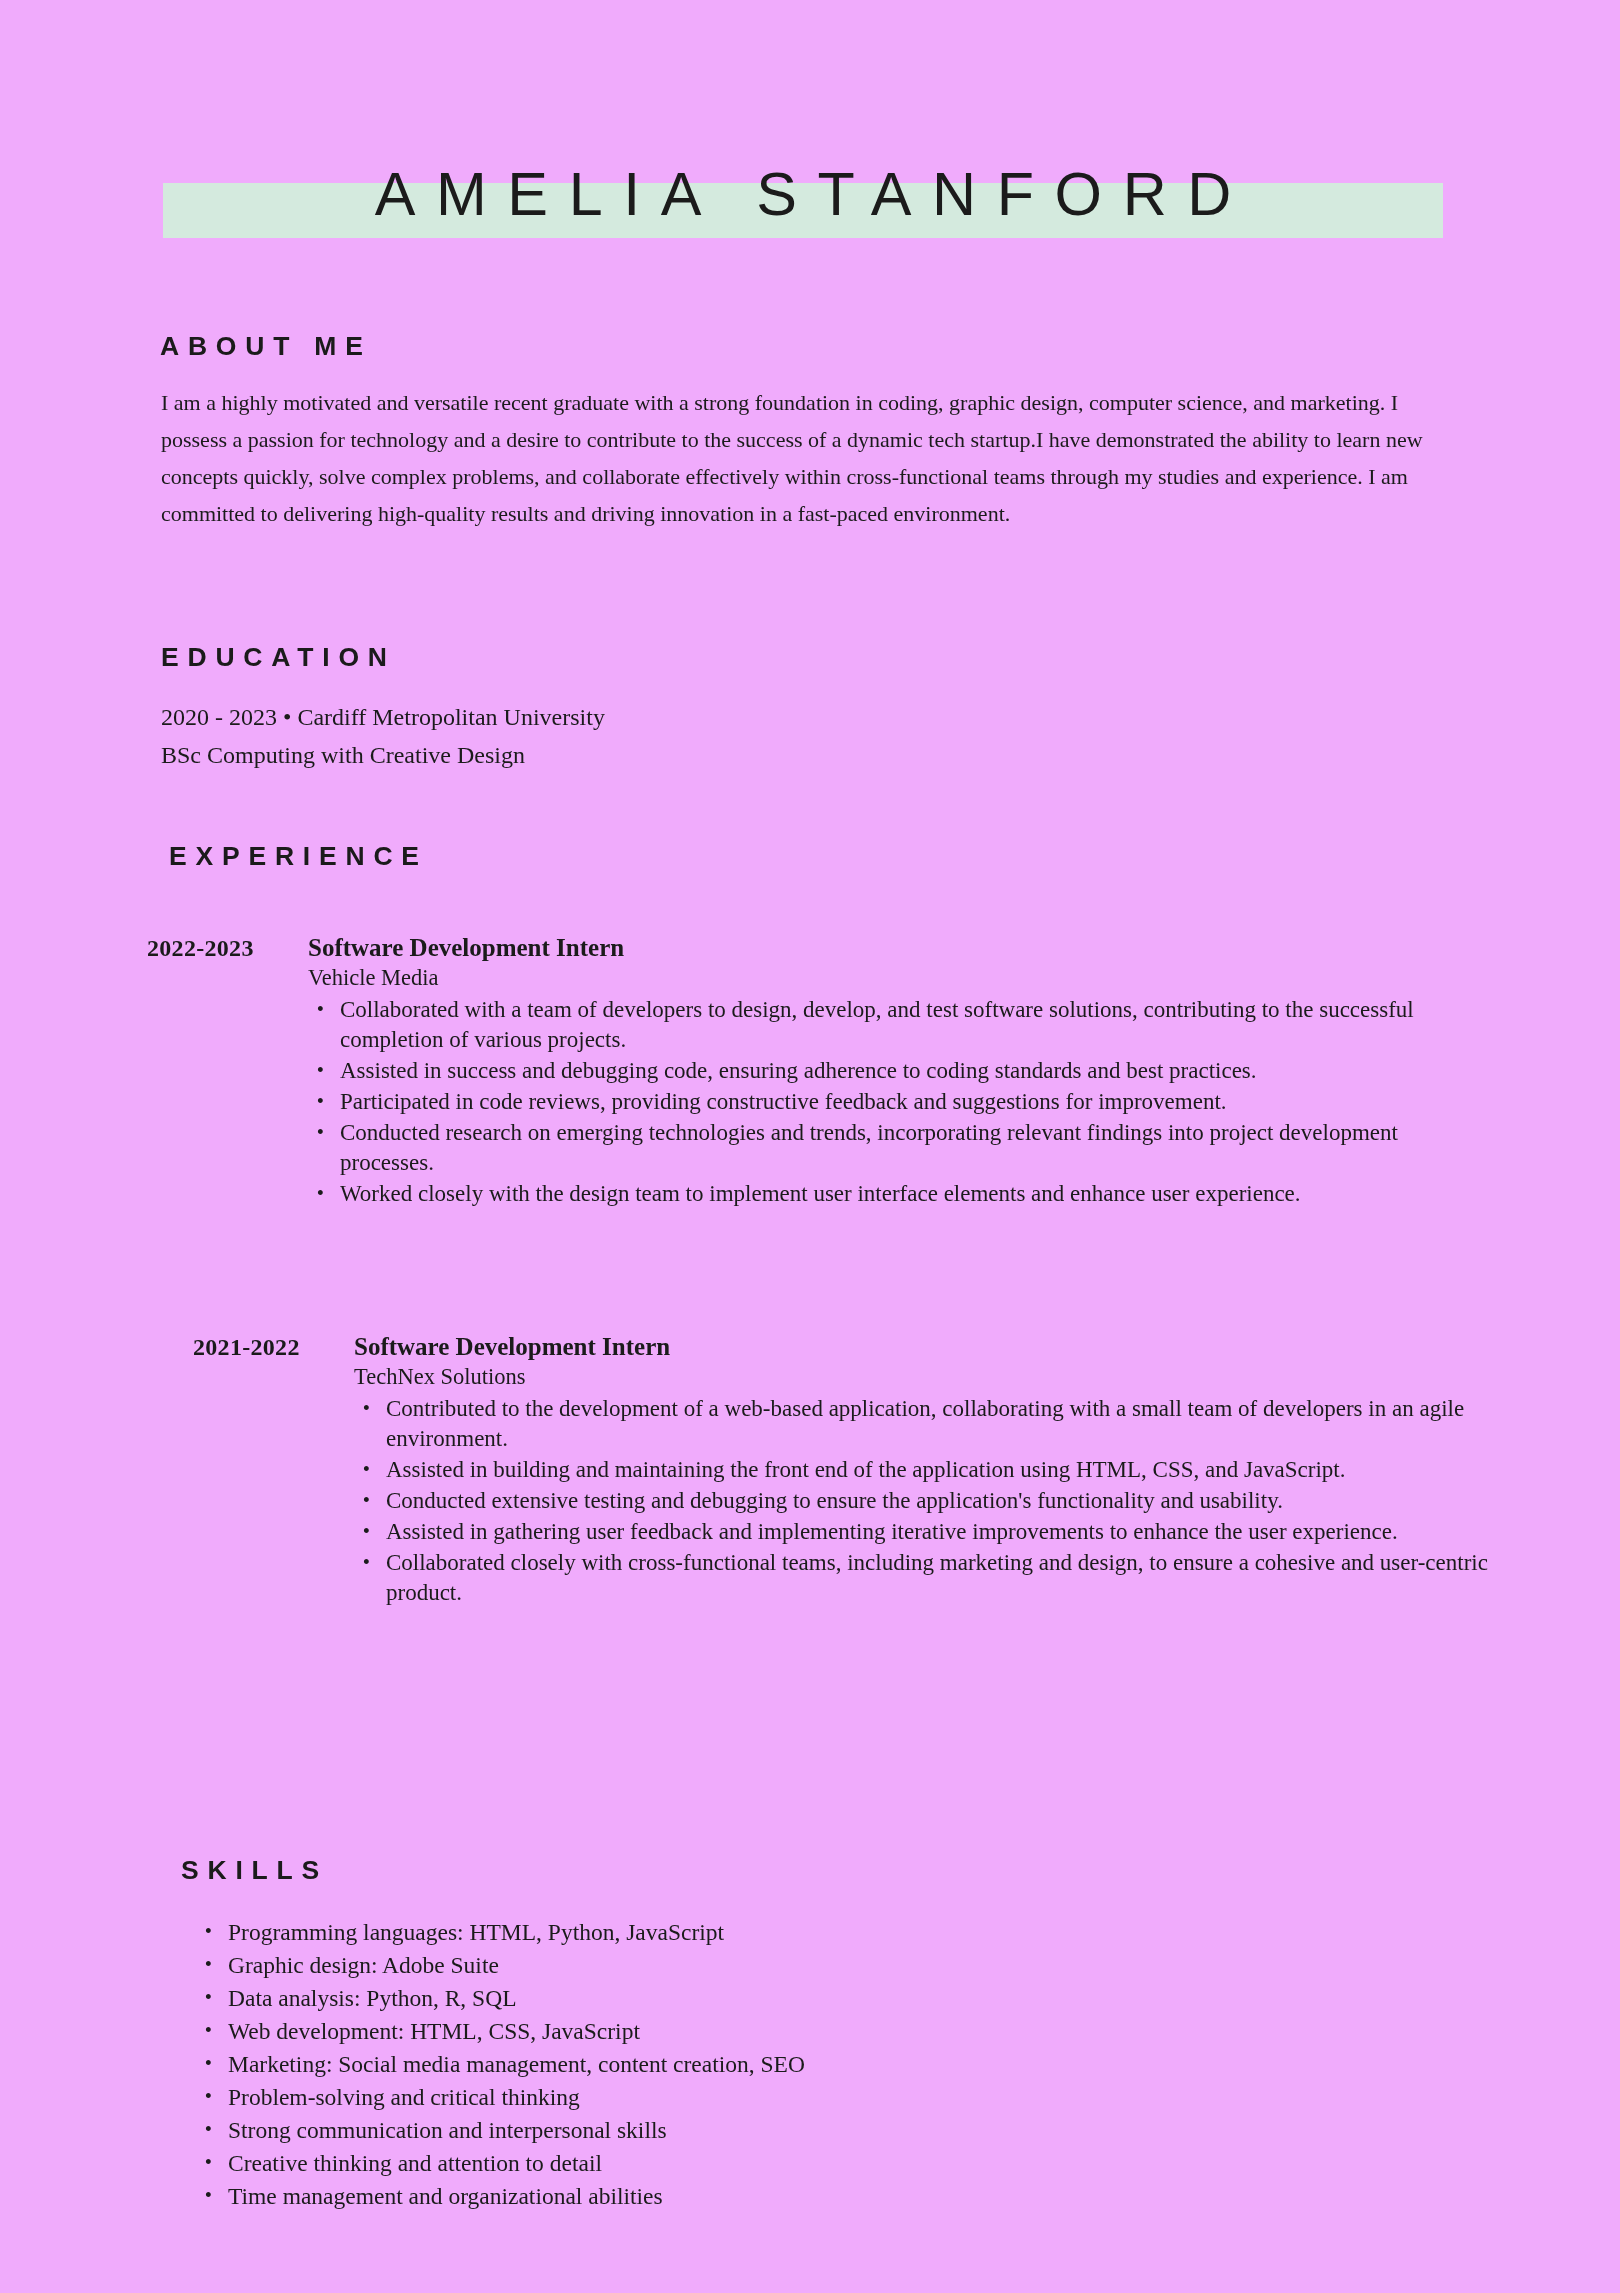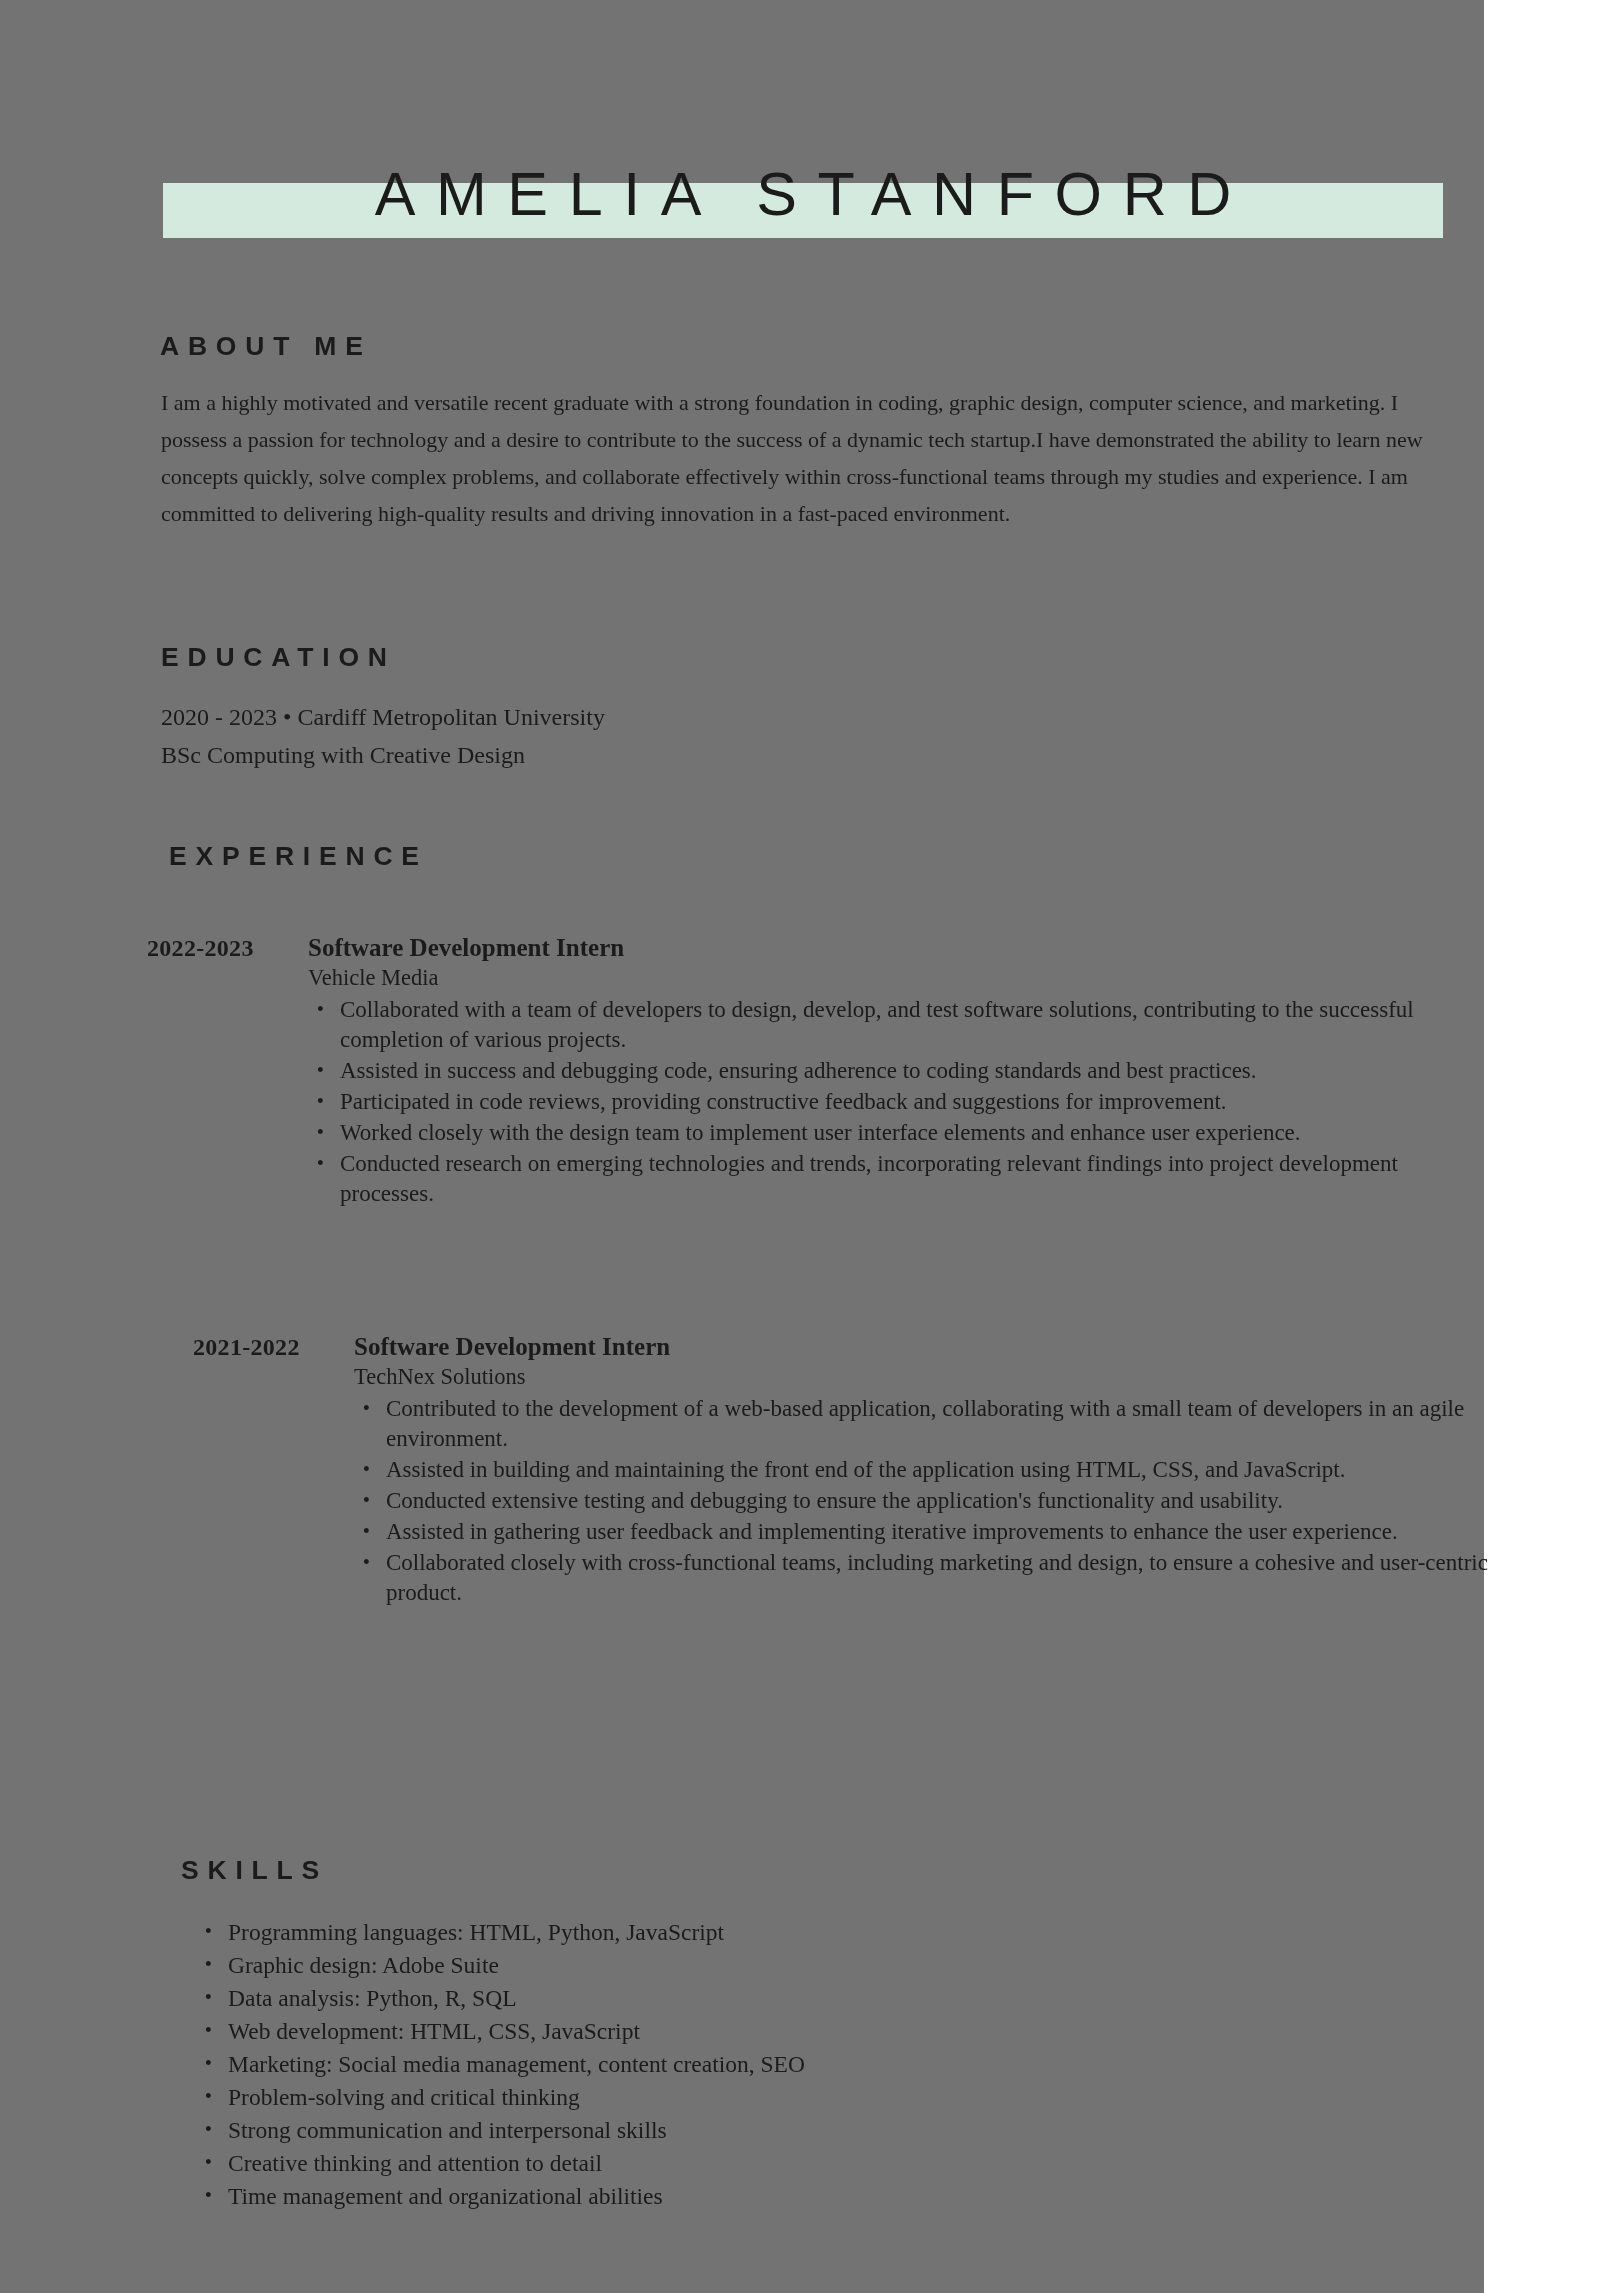--- a/index.html
+++ b/index.html
@@ -10,23 +10,23 @@
   }
   body {
     font-family: "Liberation Serif", serif;
     color: #1a1a1a;
     position: relative;
     overflow: hidden;
   }
 
   .page {
     position: relative;
-    width: 1484px;
+    width: 1620px;
     height: 2294px;
-    background: #737373;
+    background: #f0abfc;
   }
 
   
   .name-band {
     position: absolute;
     left: 163px;
     top: 183px;
     width: 1280px;
     height: 55px;
     background: #d4eade;
@@ -187,22 +187,22 @@
   <div class="exp-entry" id="exp-0">
     <div class="exp-header-row">
       <div class="exp-date">2022-2023</div>
       <div class="exp-title">Software Development Intern</div>
     </div>
     <div class="exp-company">Vehicle Media</div>
     <ul class="exp-bullets">
       <li>Collaborated with a team of developers to design, develop, and test software solutions, contributing to the successful completion of various projects.</li>
       <li>Assisted in success and debugging code, ensuring adherence to coding standards and best practices.</li>
       <li>Participated in code reviews, providing constructive feedback and suggestions for improvement.</li>
+      <li>Conducted research on emerging technologies and trends, incorporating relevant findings into project development processes.</li>
       <li>Worked closely with the design team to implement user interface elements and enhance user experience.</li>
-      <li>Conducted research on emerging technologies and trends, incorporating relevant findings into project development processes.</li>
     </ul>
   </div>
 
   <div class="exp-entry" id="exp-1">
     <div class="exp-header-row">
       <div class="exp-date">2021-2022</div>
       <div class="exp-title">Software Development Intern</div>
     </div>
     <div class="exp-company">TechNex Solutions</div>
     <ul class="exp-bullets">

